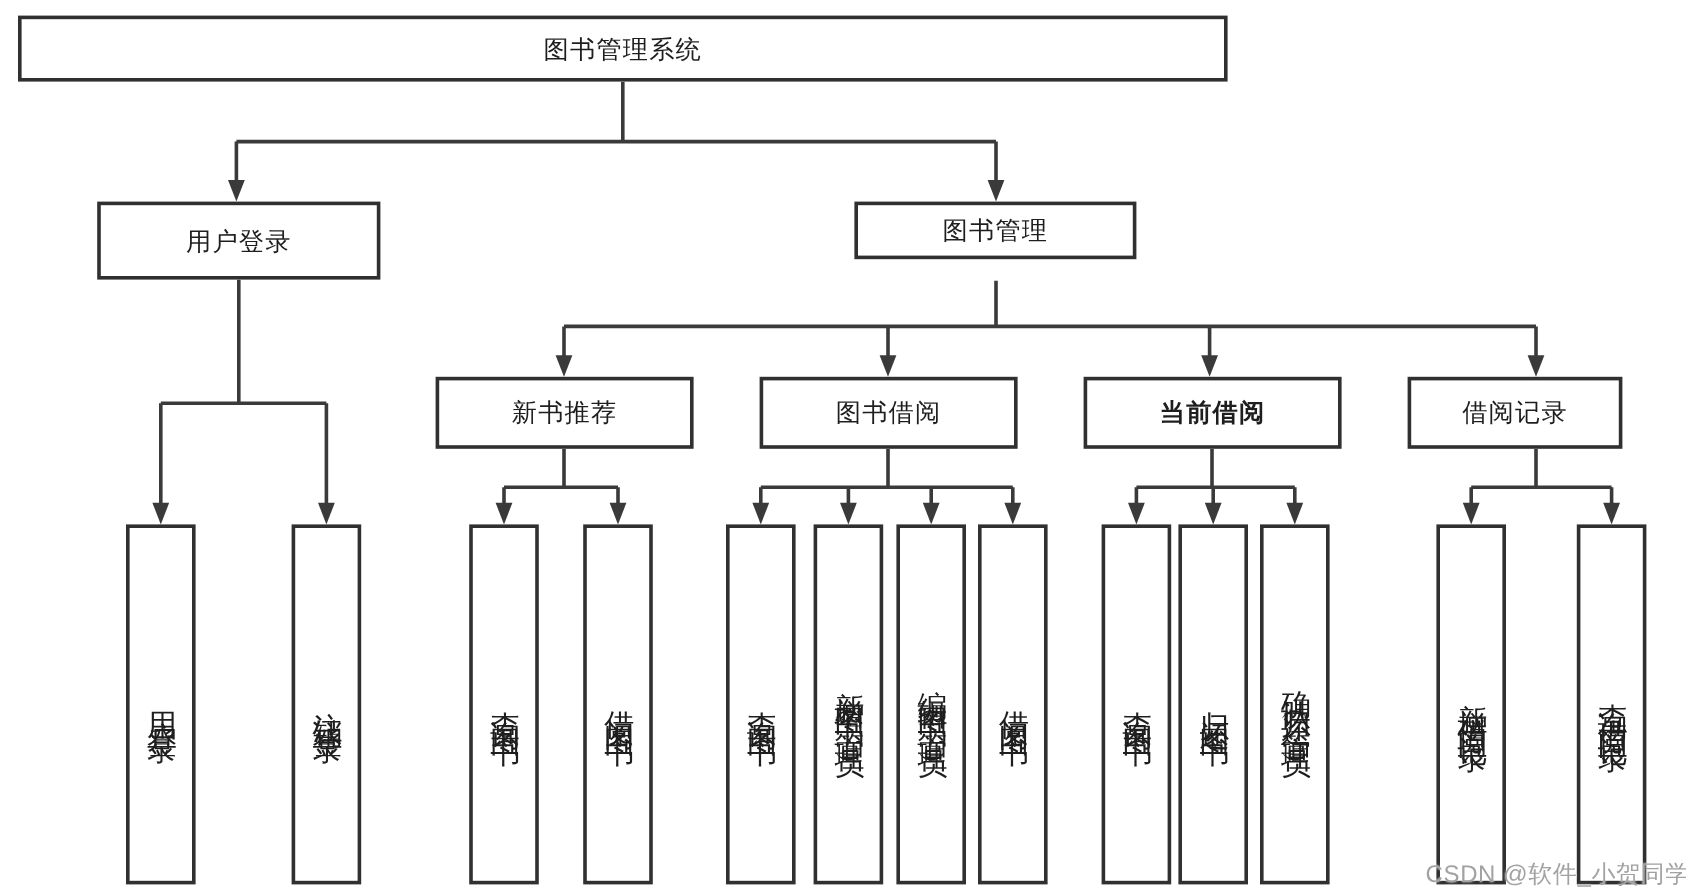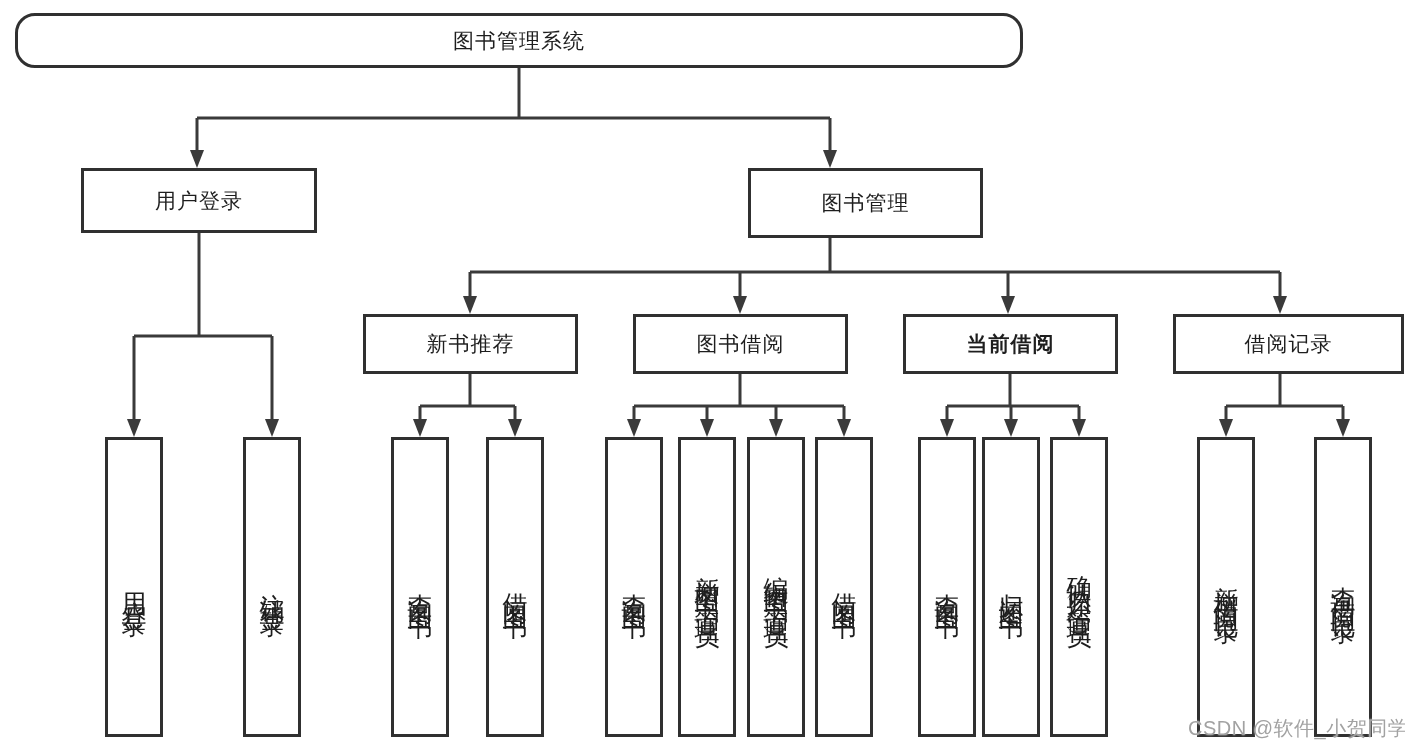--- a/index.html
+++ b/index.html
@@ -77,29 +77,29 @@
       <polygon points="769,419 783,419 776,437"></polygon>
       <polygon points="837,419 851,419 844,437"></polygon>
       <polygon points="940,419 954,419 947,437"></polygon>
       <polygon points="1004,419 1018,419 1011,437"></polygon>
       <polygon points="1072,419 1086,419 1079,437"></polygon>
       <polygon points="1219,419 1233,419 1226,437"></polygon>
       <polygon points="1336,419 1350,419 1343,437"></polygon>
     </g>
   </svg>
 
-  <div class="node h-node" style="left:15px; top:13px; width:1008px; height:55px;border-radius:20px;">图书管理系统</div>
+  <div class="node h-node" style="left:15px; top:13px; width:1008px; height:55px;">图书管理系统</div>
 
   <div class="node h-node" style="left:81px; top:168px; width:236px; height:65px;">用户登录</div>
-  <div class="node h-node" style="left:748px; top:168px; width:235px; height:70px;">图书管理</div>
+  <div class="node h-node" style="left:712px; top:168px; width:235px; height:48px;">图书管理</div>
 
   <div class="node h-node" style="left:633px; top:314px; width:215px; height:60px;">图书借阅</div>
   <div class="node h-node" style="left:363px; top:314px; width:215px; height:60px;">新书推荐</div>
   <div class="node h-node" style="left:903px; top:314px; width:215px; height:60px;font-weight:bold;">当前借阅</div>
-  <div class="node h-node" style="left:1173px; top:314px; width:231px; height:60px;">借阅记录</div>
+  <div class="node h-node" style="left:1173px; top:314px; width:179px; height:60px;">借阅记录</div>
 
   <div class="node v-node" style="left:105px; top:437px; width:58px; height:300px;">
     <span>用户登录</span>
   </div>
   <div class="node v-node" style="left:243px; top:437px; width:58px; height:300px;">
     <span>注销登录</span>
   </div>
 
   <div class="node v-node" style="left:391px; top:437px; width:58px; height:300px;">
     <span>查询图书</span>

